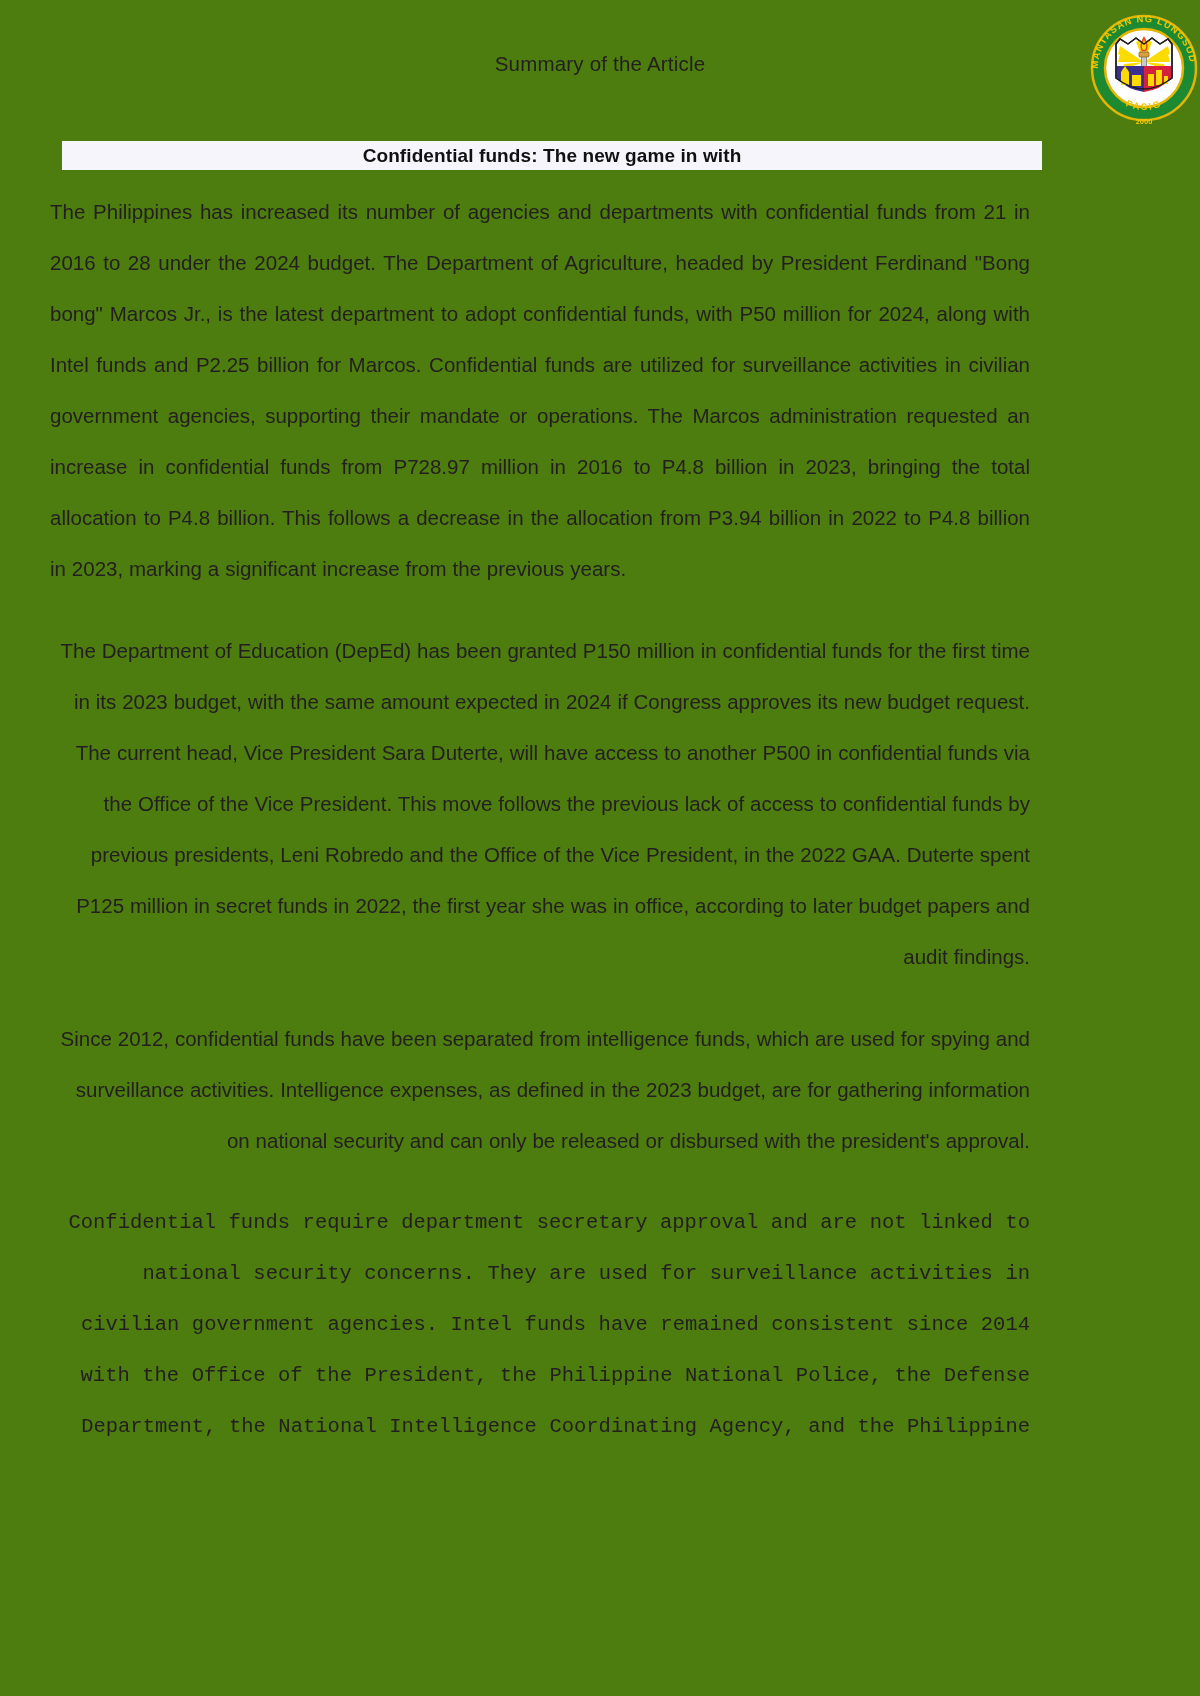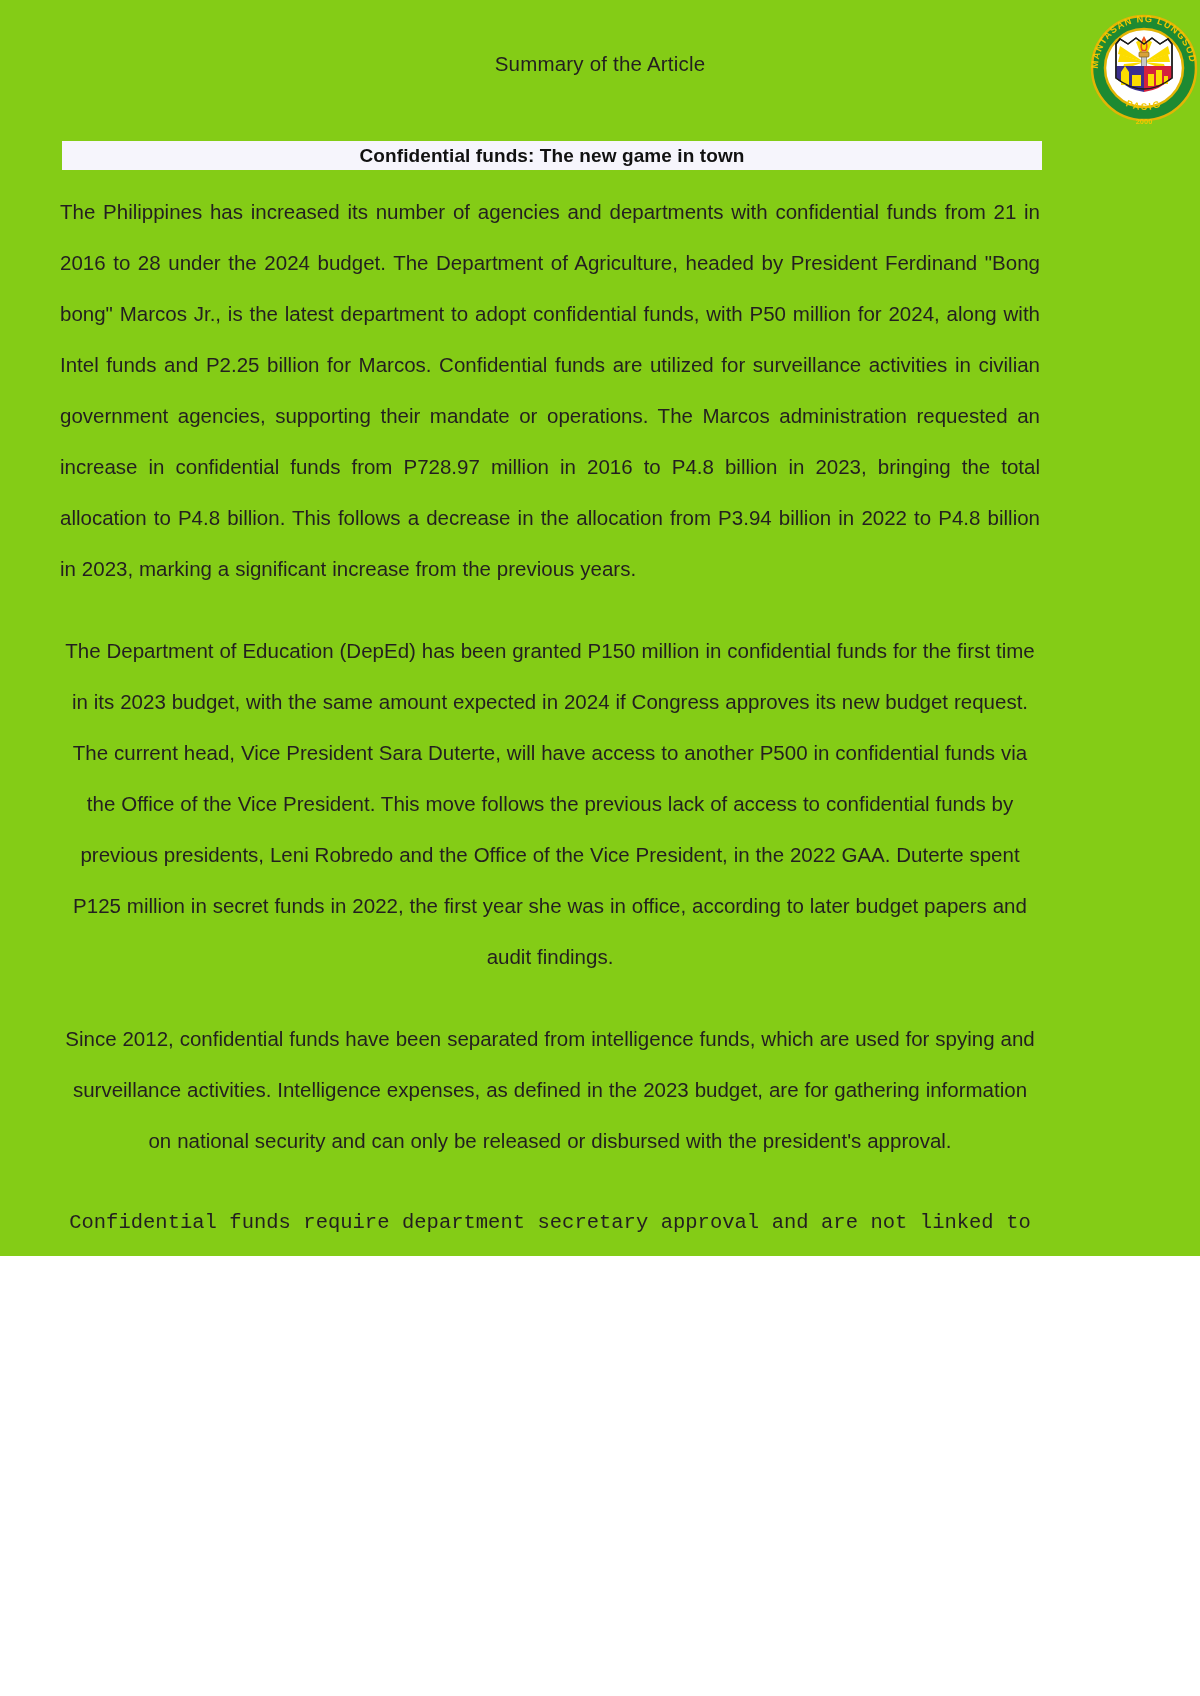--- a/index.html
+++ b/index.html
@@ -8,22 +8,22 @@
     padding: 0;
     background: #ffffff;
   }
   body {
     font-family: "Liberation Sans", sans-serif;
     color: #231f20;
   }
   .page {
     position: relative;
     width: 1200px;
-    height: 1256px;
-    background: #84cc16;
+    height: 1696px;
+    background: #4d7c0f;
     overflow: hidden;
     box-sizing: border-box;
   }
 
   
   .header {
     position: relative;
     height: 130px;
   }
   .header-title {
@@ -63,33 +63,33 @@
     font-size: 19px;
     font-weight: bold;
     color: #111111;
     letter-spacing: 0.1px;
     white-space: nowrap;
   }
 
   
   .body-copy {
     position: absolute;
-    left: 60px;
+    left: 50px;
     top: 186px;
     width: 980px;
   }
   .para {
     margin: 0 0 31px 0;
     font-size: 20.5px;
     line-height: 51px;
     color: #231f20;
     word-spacing: 0.2px;
   }
   .para.justified { text-align: justify; text-justify: inter-word; }
-  .para.left { text-align: center; }
+  .para.left { text-align: right; }
   .para:last-child { margin-bottom: 0; font-family: Liberation Mono, monospace; }
 </style>
 </head>
 <body>
 
 <div class="page">
 
   <div class="header">
     <div class="header-title">Summary of the Article</div>
 
@@ -142,21 +142,21 @@
             <rect x="84" y="72" width="4" height="8"></rect>
           </g>
           <path d="M 36 40 L 40 35 L 48 40 L 56 34 L 64 40 L 72 34 L 80 40 L 88 35 L 92 40
                    L 92 74 Q 64 96 36 74 Z" fill="none" stroke="#1d1d1b" stroke-width="1.4"></path>
         </g>
       </svg>
     </div>
   </div>
 
   <div class="title-band">
-    <span class="band-text">Confidential funds: The new game in town</span>
+    <span class="band-text">Confidential funds: The new game in with</span>
   </div>
 
   <div class="body-copy">
     <p class="para justified">The Philippines has increased its number of agencies and departments with confidential funds from 21 in 2016 to 28 under the 2024 budget. The Department of Agriculture, headed by President Ferdinand "Bong bong" Marcos Jr., is the latest department to adopt confidential funds, with P50 million for 2024, along with Intel funds and P2.25 billion for Marcos. Confidential funds are utilized for surveillance activities in civilian government agencies, supporting their mandate or operations. The Marcos administration requested an increase in confidential funds from P728.97 million in 2016 to P4.8 billion in 2023, bringing the total allocation to P4.8 billion. This follows a decrease in the allocation from P3.94 billion in 2022 to P4.8 billion in 2023, marking a significant increase from the previous years.</p>
     <p class="para left">The Department of Education (DepEd) has been granted P150 million in confidential funds for the first time in its 2023 budget, with the same amount expected in 2024 if Congress approves its new budget request. The current head, Vice President Sara Duterte, will have access to another P500 in confidential funds via the Office of the Vice President. This move follows the previous lack of access to confidential funds by previous presidents, Leni Robredo and the Office of the Vice President, in the 2022 GAA. Duterte spent P125 million in secret funds in 2022, the first year she was in office, according to later budget papers and audit findings.</p>
     <p class="para left">Since 2012, confidential funds have been separated from intelligence funds, which are used for spying and surveillance activities. Intelligence expenses, as defined in the 2023 budget, are for gathering information on national security and can only be released or disbursed with the president's approval.</p>
     <p class="para left">Confidential funds require department secretary approval and are not linked to national security concerns. They are used for surveillance activities in civilian government agencies. Intel funds have remained consistent since 2014 with the Office of the President, the Philippine National Police, the Defense Department, the National Intelligence Coordinating Agency, and the Philippine</p>
   </div>
 
 </div>

